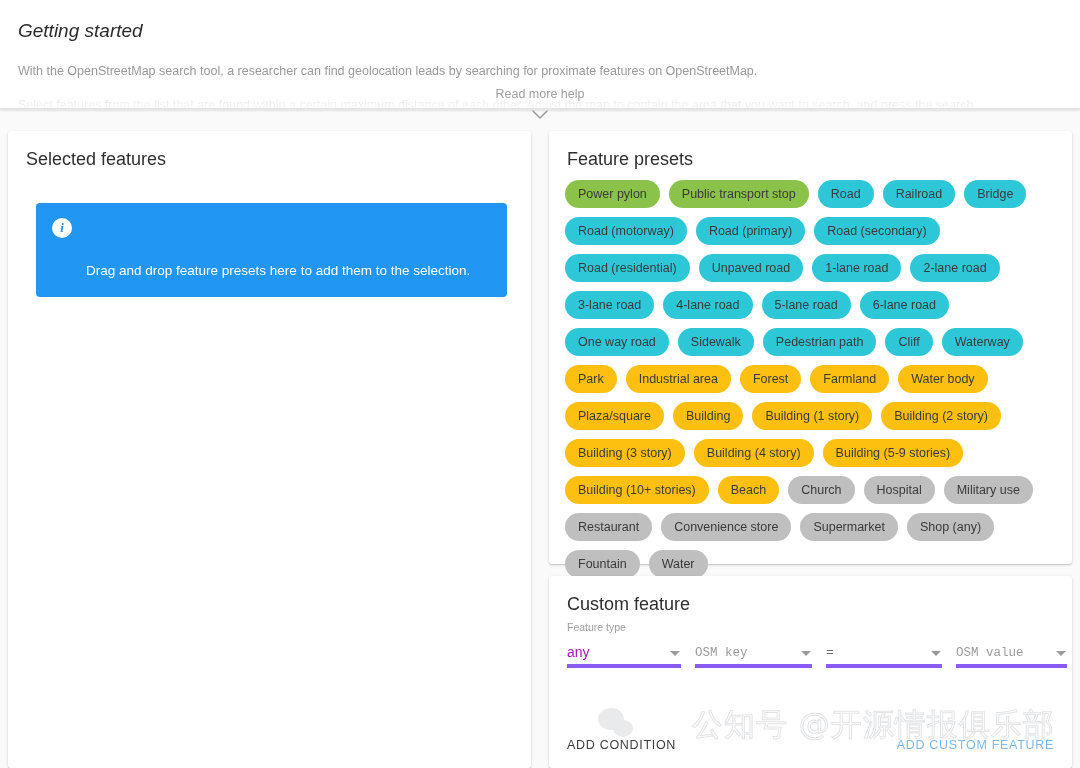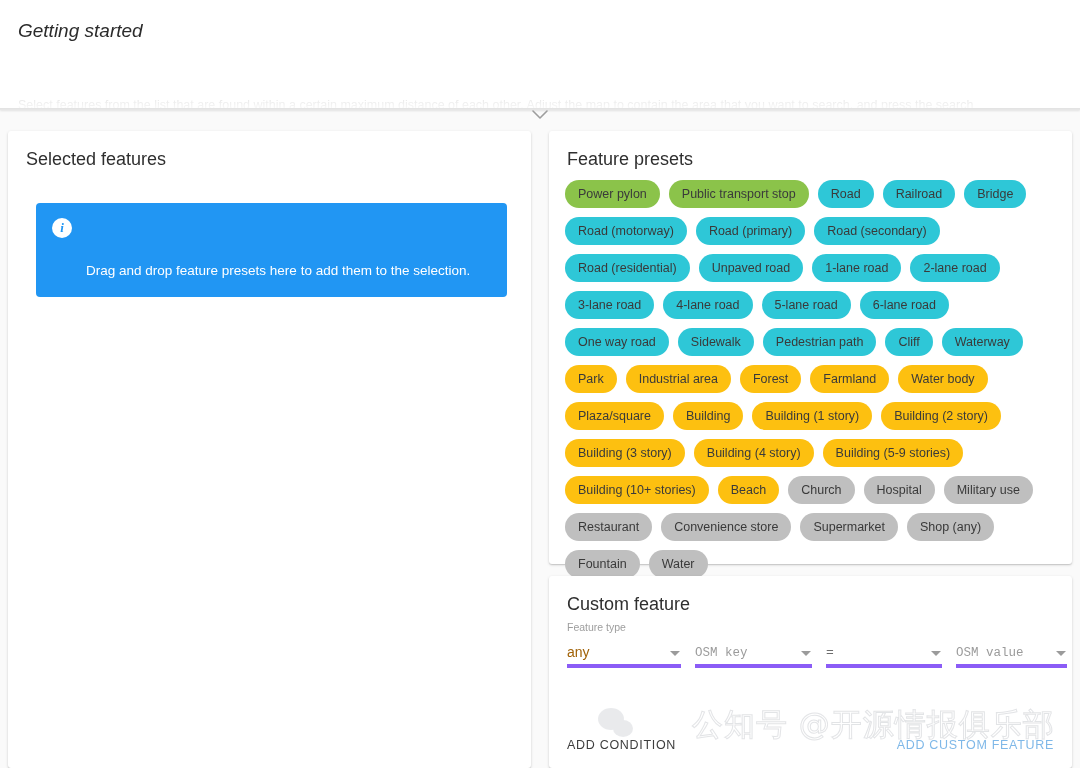--- a/index.html
+++ b/index.html
@@ -187,21 +187,21 @@
   .field.w3 { width: 116px; }
   .field.w4 { width: 111px; }
   .field-label {
     position: absolute;
     left: 0; top: -17px;
     font-size: 10.5px;
     color: #9e9e9e;
   }
   .field-value {
     font-size: 14px;
-    color: #a16207;
+    color: #a21caf;
   }
   .field-value.mono {
     font-family: "Liberation Mono", "DejaVu Sans Mono", monospace;
     color: #9b9b9b;
     font-size: 12.5px;
   }
   .field-value.op {
     font-family: "Liberation Mono", "DejaVu Sans Mono", monospace;
     color: #6d6d6d;
     font-size: 13px;
@@ -261,22 +261,24 @@
     border-radius: 50%;
   }
   .wm-b1 { left: 0; top: 0; width: 26px; height: 22px; }
   .wm-b2 { left: 15px; top: 12px; width: 20px; height: 17px; }
 </style>
 </head>
 <body>
 
 <div class="gs-card">
   <div class="gs-title">Getting started</div>
+  <div class="gs-p1">With the OpenStreetMap search tool, a researcher can find geolocation leads by searching for proximate features on OpenStreetMap.</div>
   <div class="gs-p2">Select features from the list that are found within a certain maximum distance of each other. Adjust the map to contain the area that you want to search, and press the search</div>
   <div class="gs-fade"></div>
+  <div class="gs-readmore">Read more help</div>
   <div class="gs-divider"></div>
 </div>
 <div class="gs-chevron">
   <svg width="22" height="14" viewBox="0 0 22 14">
     <path d="M4 3 L11 10 L18 3" fill="none" stroke="#9d9d9d" stroke-width="1.6" stroke-linecap="round" stroke-linejoin="round"></path>
   </svg>
 </div>
 
 <div class="panel selected-panel">
   <h2 class="panel-title">Selected features</h2>

